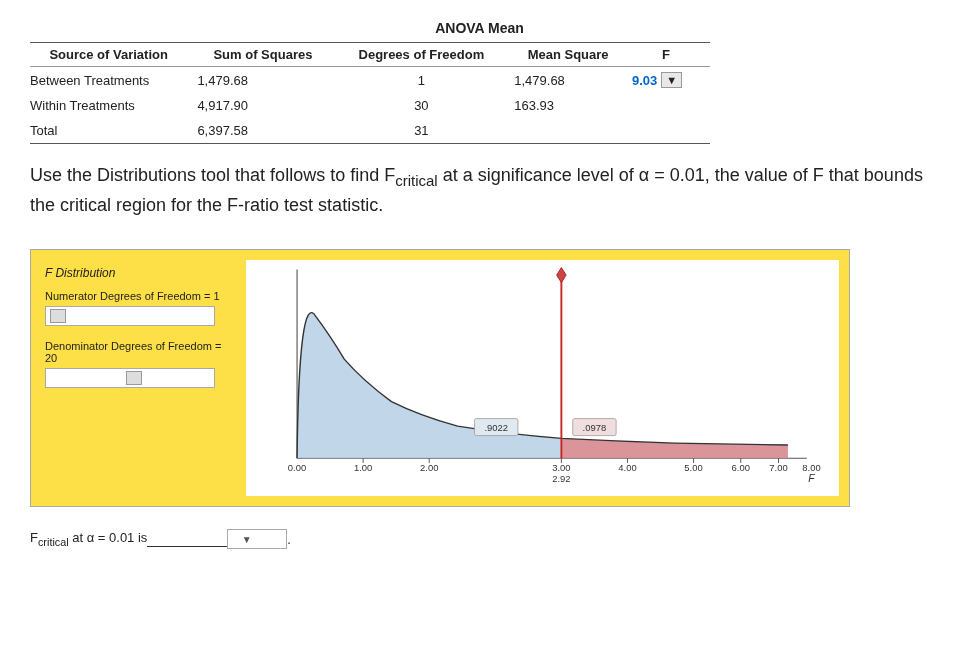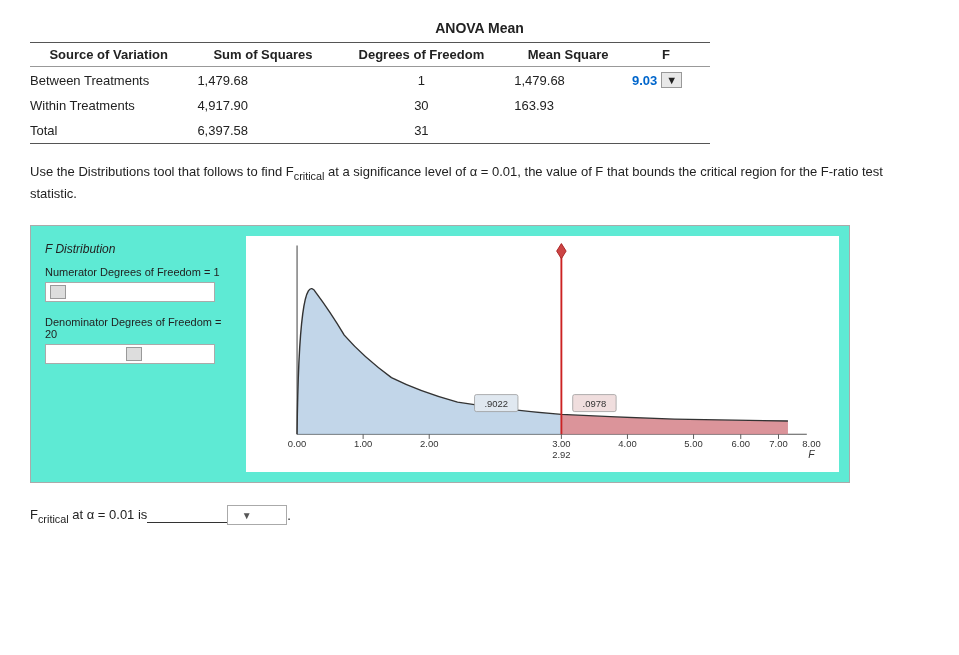--- a/index.html
+++ b/index.html
@@ -53,30 +53,30 @@
       display: inline-block;
       background: #e8e8e8;
       border: 1px solid #999;
       padding: 1px 4px;
       font-size: 11px;
       cursor: pointer;
     }
 
     
     .description {
-      font-size: 13px;
+      font-size: 18px;
       line-height: 1.5;
       max-width: 900px;
-      margin-bottom: 22px;
+      margin-bottom: 30px;
     }
 
     
     .f-panel {
       border: 1px solid #aaa;
-      background: #5eead4;
+      background: #fde047;
       width: 820px;
       padding: 10px;
       display: flex;
       gap: 10px;
       margin-bottom: 22px;
     }
 
     .f-panel-left {
       width: 195px;
       padding: 6px 4px;

